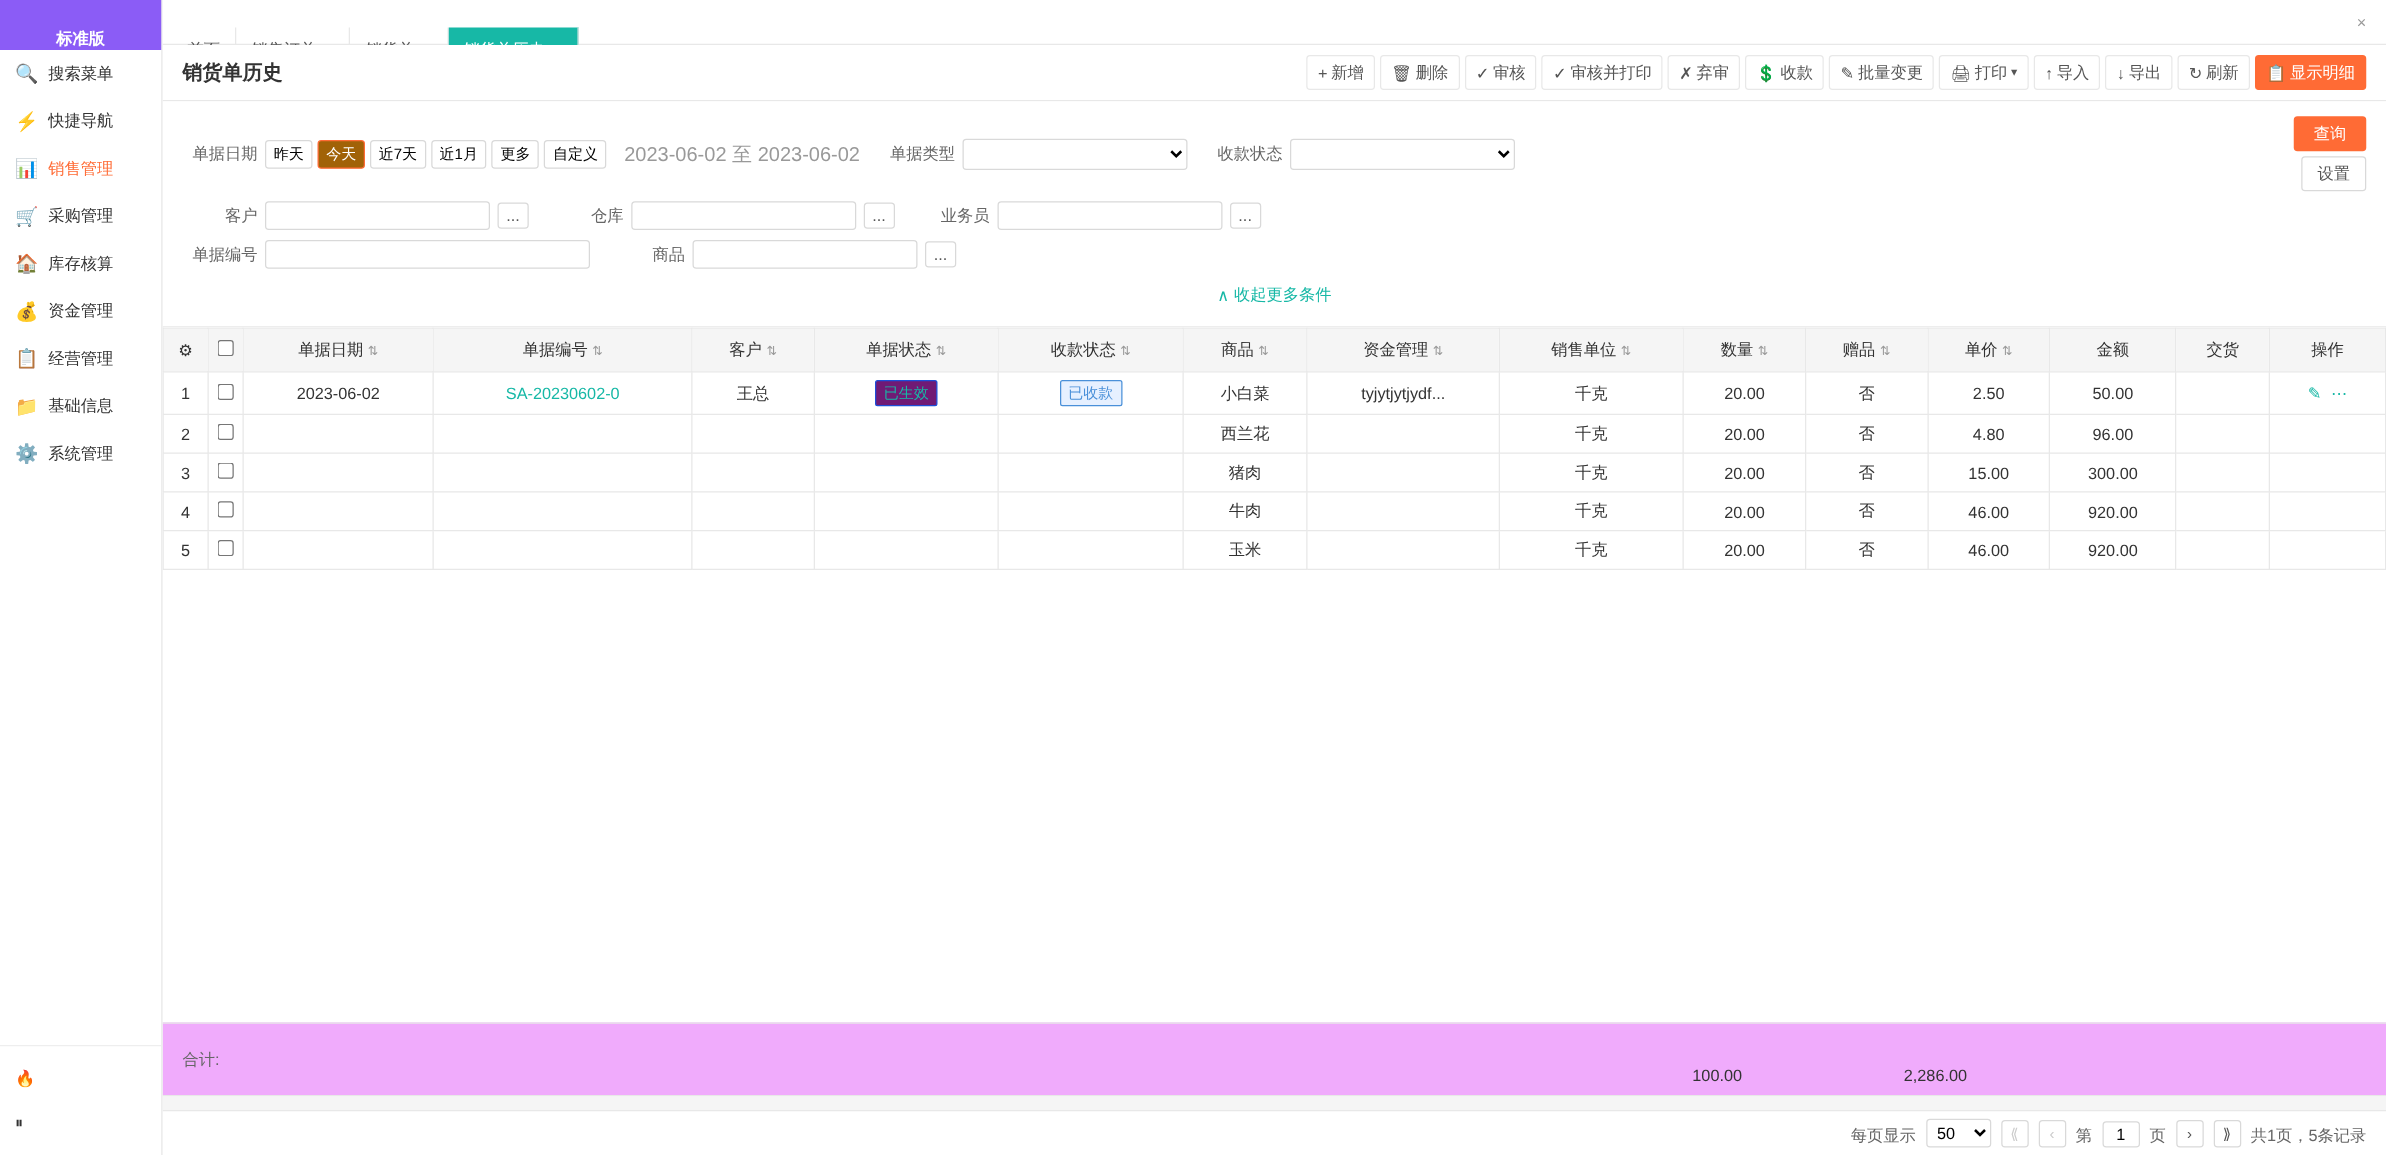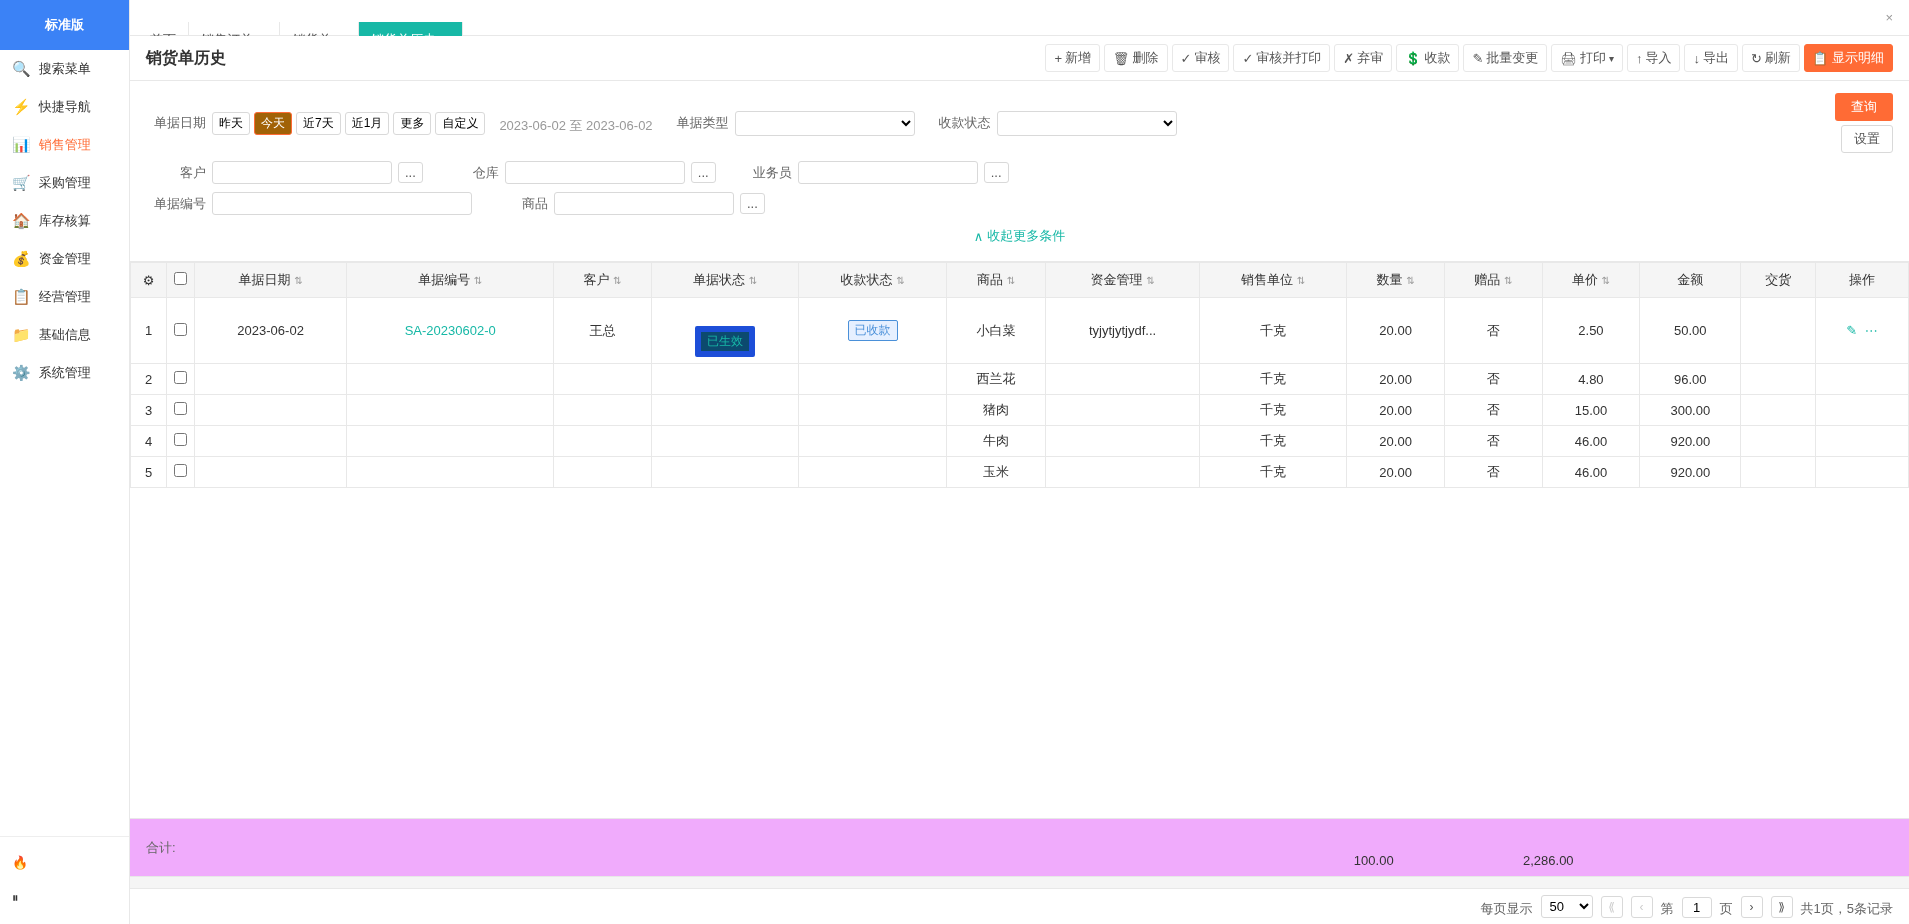--- a/index.html
+++ b/index.html
@@ -8,24 +8,24 @@
     
     .sidebar {
       width: 130px;
       background: #fff;
       border-right: 1px solid #e8e8e8;
       display: flex;
       flex-direction: column;
       height: 100%;
     }
     .sidebar-logo {
-      height: 50px;
-      background: #3b82f6;
-      display: flex;
-      align-items: center;
+      height: 40px;
+      background: #8b5cf6;
+      display: flex;
+      align-items: flex-end;
       justify-content: center;
       color: #fff;
       font-size: 14px;
       font-weight: bold;
     }
     .sidebar-item {
       display: flex;
       align-items: center;
       padding: 10px 12px;
       cursor: pointer;
@@ -158,21 +158,21 @@
     }
     .date-btn {
       padding: 2px 6px;
       border: 1px solid #d9d9d9;
       border-radius: 3px;
       cursor: pointer;
       font-size: 12px;
       background: #fff;
     }
     .date-btn.active { background: #a16207; color: #fff; border-color: #ff6b35; }
-    .date-text { font-size: 13px; color: #999; }
+    .date-text { font-size: 16px; color: #999; }
     .filter-more-btn {
       display: flex;
       align-items: center;
       justify-content: center;
       gap: 4px;
       cursor: pointer;
       color: #17b8a6;
       font-size: 12px;
       padding: 4px 0;
     }
@@ -232,21 +232,21 @@
       text-align: center;
       color: #333;
     }
     .sort-icon { color: #999; font-size: 10px; }
     .status-badge {
       display: inline-block;
       padding: 1px 6px;
       border-radius: 2px;
       font-size: 12px;
     }
-    .status-green { background: #0c4a6e; color: #17b8a6; border: 6px solid #1d4ed8; margin-top: 22px; }
+    .status-green { background: #701a75; color: #17b8a6; border: 1px solid #1d4ed8; }
     .status-blue { background: #e6f0ff; color: #4a90d9; border: 1px solid #4a90d9; }
     .action-link { color: #17b8a6; cursor: pointer; margin: 0 2px; }
 
     
     .table-footer {
       background: #f0abfc;
       border-top: 1px solid #e8e8e8;
       padding: 8px 16px;
       display: flex;
       align-items: center;

